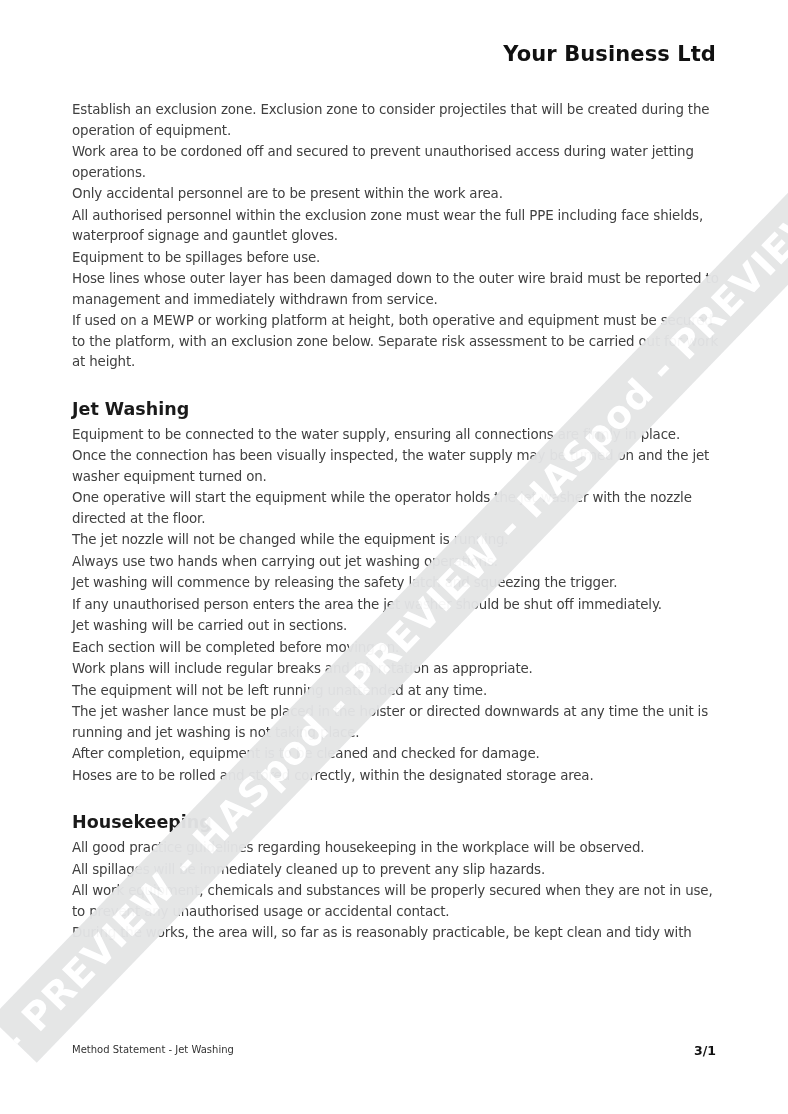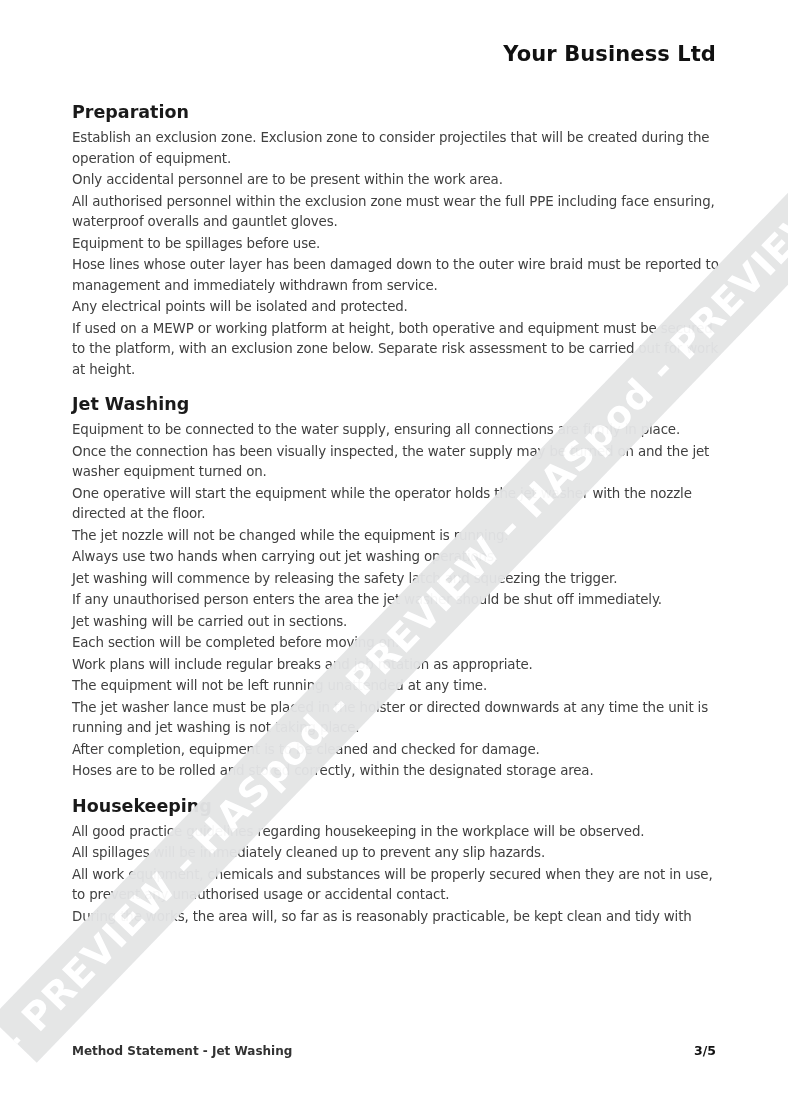--- a/index.html
+++ b/index.html
@@ -39,36 +39,35 @@
     }
     .section-title {
       font-size: 17.5px;
       font-weight: bold;
       color: #1a1a1a;
       margin: 0 0 4px 0;
       line-height: 24px;
       height: 24px;
     }
     .section + .section {
-      margin-top: 12px;
+      margin-top: 24px;
     }
     .para {
       font-size: 13.4px;
       line-height: 20.5px;
       margin: 0 0 1px 0;
       color: #404040;
       letter-spacing: -0.15px;
     }
     .footer-left {
       position: absolute;
       left: 72px;
       top: 1044px;
-      font-size: 12px;
+      font-size: 10px;
       color: #333333;
-      font-weight: bold;
     }
     .footer-right {
       position: absolute;
       right: 72px;
       top: 1043px;
       font-size: 12.5px;
       font-weight: bold;
       color: #111111;
     }
     
@@ -99,27 +98,26 @@
 </head>
 <body>
 
 <div class="page">
 
   <div class="company">Your Business Ltd</div>
 
   <div class="content">
 
     <div class="section">
-      <div class="section-title">Preparation</div>
       <div class="para">Establish an exclusion zone. Exclusion zone to consider projectiles that will be created during the operation of equipment.</div>
+      <div class="para">Work area to be cordoned off and secured to prevent unauthorised access during water jetting operations.</div>
       <div class="para">Only accidental personnel are to be present within the work area.</div>
-      <div class="para">All authorised personnel within the exclusion zone must wear the full PPE including face ensuring, waterproof overalls and gauntlet gloves.</div>
+      <div class="para">All authorised personnel within the exclusion zone must wear the full PPE including face shields, waterproof signage and gauntlet gloves.</div>
       <div class="para">Equipment to be spillages before use.</div>
       <div class="para">Hose lines whose outer layer has been damaged down to the outer wire braid must be reported to management and immediately withdrawn from service.</div>
-      <div class="para">Any electrical points will be isolated and protected.</div>
       <div class="para">If used on a MEWP or working platform at height, both operative and equipment must be secured to the platform, with an exclusion zone below. Separate risk assessment to be carried out for work at height.</div>
     </div>
 
     <div class="section">
       <div class="section-title">Jet Washing</div>
       <div class="para">Equipment to be connected to the water supply, ensuring all connections are firmly in place.</div>
       <div class="para">Once the connection has been visually inspected, the water supply may be turned on and the jet washer equipment turned on.</div>
       <div class="para">One operative will start the equipment while the operator holds the jet washer with the nozzle directed at the floor.</div>
       <div class="para">The jet nozzle will not be changed while the equipment is running.</div>
       <div class="para">Always use two hands when carrying out jet washing operations.</div>
@@ -138,19 +136,19 @@
       <div class="section-title">Housekeeping</div>
       <div class="para">All good practice guidelines regarding housekeeping in the workplace will be observed.</div>
       <div class="para">All spillages will be immediately cleaned up to prevent any slip hazards.</div>
       <div class="para">All work equipment, chemicals and substances will be properly secured when they are not in use, to prevent any unauthorised usage or accidental contact.</div>
       <div class="para">During the works, the area will, so far as is reasonably practicable, be kept clean and tidy with</div>
     </div>
 
   </div>
 
   <div class="footer-left">Method Statement - Jet Washing</div>
-  <div class="footer-right">3/5</div>
+  <div class="footer-right">3/1</div>
 
   <div class="watermark">
     <span>PREVIEW - HASpod - PREVIEW - HASpod - PREVIEW - HASpod - PREVIEW - HASpod - PREVIEW - HASpod</span>
   </div>
 
 </div>
 
 </body></html>

